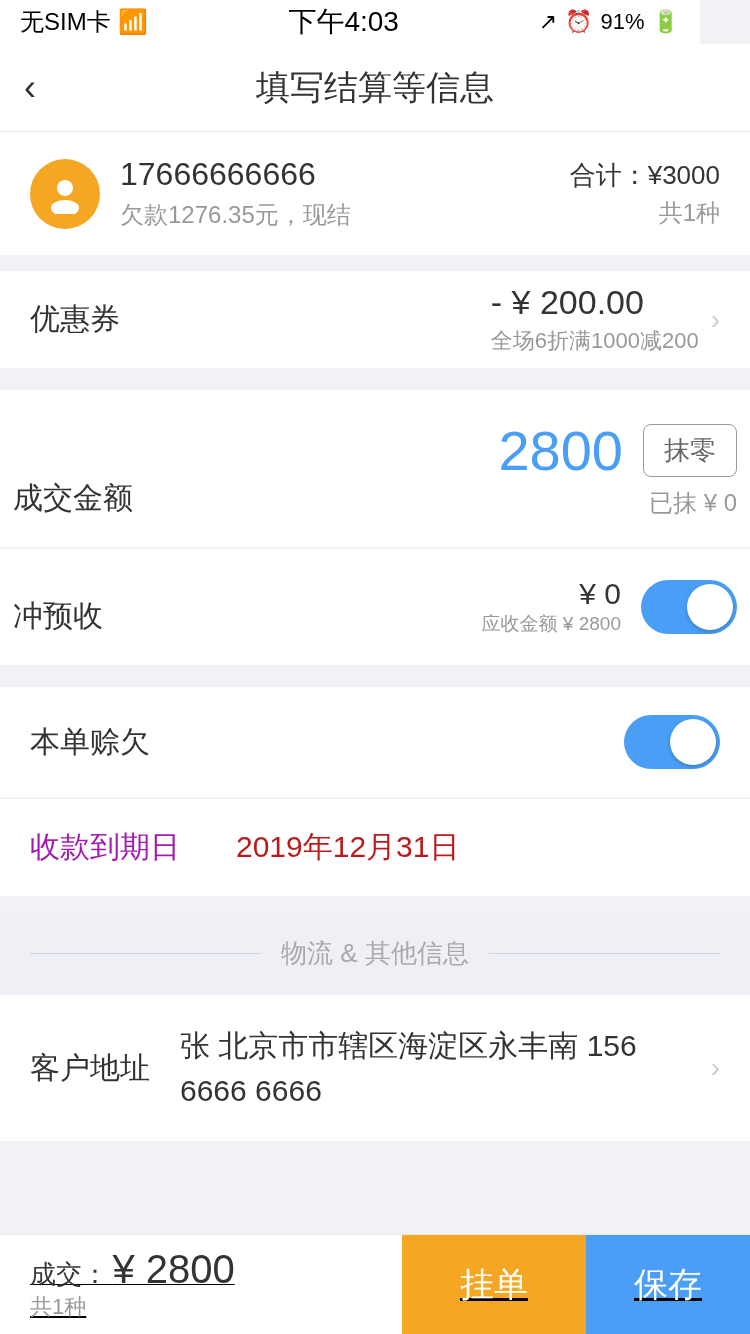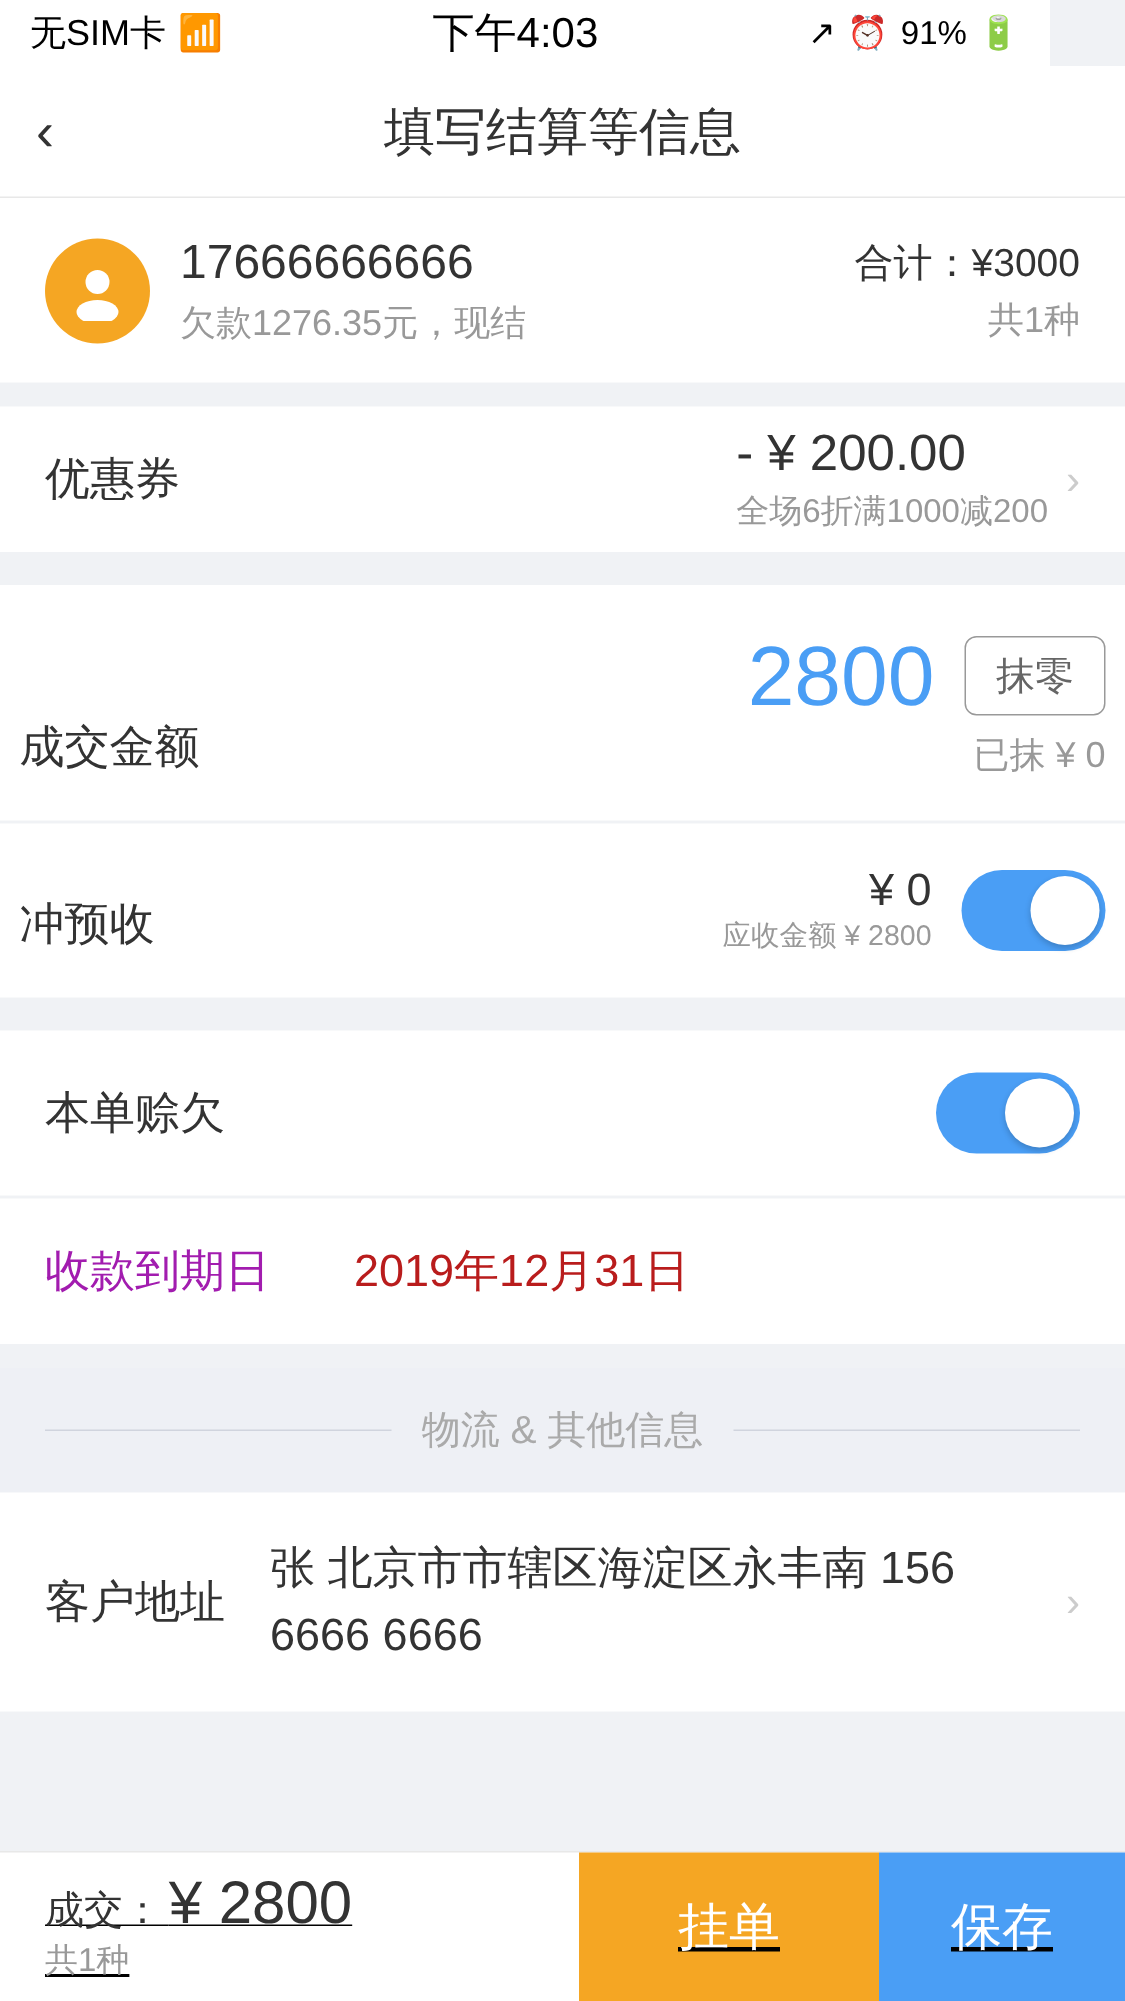--- a/index.html
+++ b/index.html
@@ -351,21 +351,21 @@
     .bottom-deal-amount {
       font-size: 40px;
       font-weight: 500;
       color: #333;
     }
     .bottom-count {
       font-size: 22px;
       color: #999;
     }
     .bottom-btn-hold {
-      width: 200px;
+      width: 184px;
       height: 100px;
       background: #f5a623;
       display: flex;
       align-items: center;
       justify-content: center;
       font-size: 34px;
       color: #fff;
       cursor: pointer;
     }
     .bottom-btn-save {

